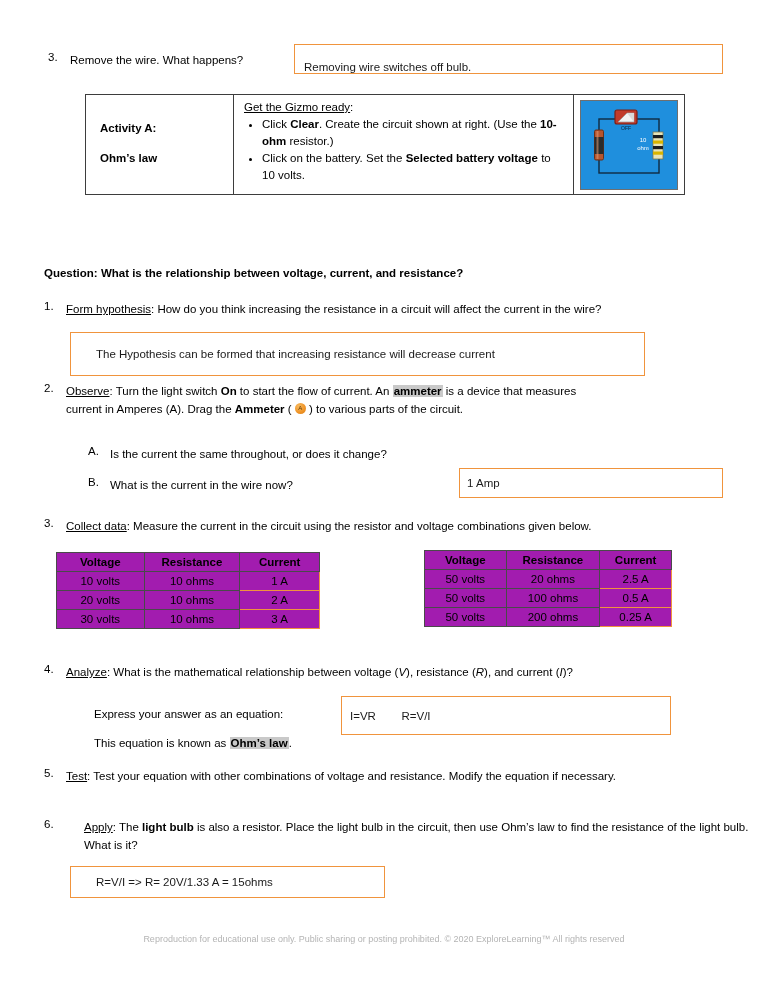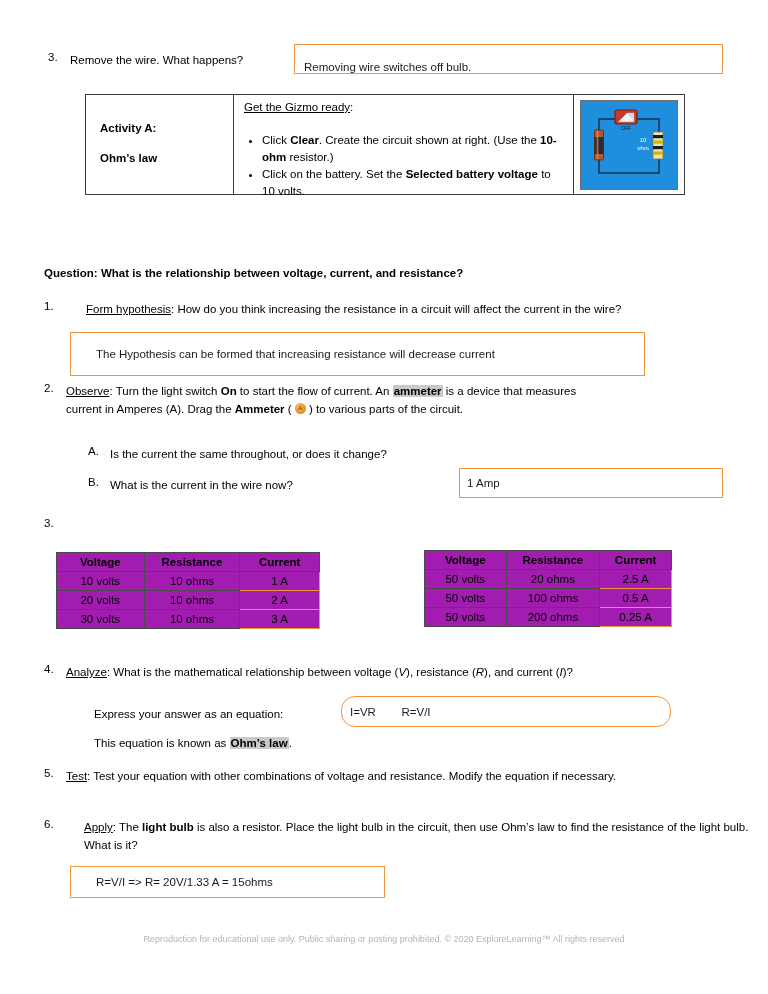--- a/index.html
+++ b/index.html
@@ -92,21 +92,21 @@
   }
   .act-title-b {
     position: absolute;
     left: 14px;
     top: 57px;
     font-weight: bold;
     font-size: 11.5px;
   }
   .gizmo-head {
     font-size: 11.5px;
-    margin-bottom: 19px;
+    margin-bottom: 3px;
   }
   .gizmo-list {
     margin: 0;
     padding-left: 18px;
     font-size: 11.5px;
     line-height: 16.5px;
   }
   .gizmo-list li { margin-bottom: 1px; }
 
   
@@ -216,39 +216,40 @@
           <text x="62" y="49" font-family="Liberation Sans, sans-serif" font-size="6" fill="#ffffff" text-anchor="middle">ohm</text>
         </svg>
       </div>
     </div>
   </div>
 
 
   <div class="body-text" style="left:44px; top:264px; width:688px;"><span class="bold">Question:</span><span> </span><span class="bold">What is the relationship between voltage, current, and resistance?</span></div>
 
   <div class="num-label" style="left:44px; top:300px;">1.</div>
-  <div class="body-text" style="left:66px; top:300px; width:670px;margin-left:20px;"><span class="uline">Form hypothesis</span><span>: How do you think increasing the resistance in a circuit will affect the current in the wire?</span></div>
+  <div class="body-text" style="left:66px; top:300px; width:670px;"><span class="uline">Form hypothesis</span><span>: How do you think increasing the resistance in a circuit will affect the current in the wire?</span></div>
   <div class="answer-box" style="left:70px; top:332px; width:575px; height:44px; padding-left:25px;">
     <span>The Hypothesis can be formed that increasing resistance will decrease current</span>
   </div>
 
   <div class="num-label" style="left:44px; top:382px;">2.</div>
   <div class="body-text" style="left:66px; top:382px; width:670px;"><span class="uline">Observe</span><span>: Turn the light switch </span><span class="bold">On</span><span> to start the flow of current. An </span><span class="hl">ammeter</span><span> is a device that measures</span></div>
   <div class="body-text" style="left:66px; top:400px; width:670px;"><span>current in Amperes (A).  Drag the </span><span class="bold">Ammeter</span><span> ( </span><span class="ammeter-icon"></span><span> ) to various parts of the circuit.</span></div>
 
   <div class="num-label" style="left:88px; top:445px;">A.</div>
   <div class="body-text" style="left:110px; top:445px; width:350px;">Is the current the same throughout, or does it change?</div>
 
   <div class="num-label" style="left:88px; top:476px;">B.</div>
   <div class="body-text" style="left:110px; top:476px; width:350px;">What is the current in the wire now?</div>
   <div class="answer-box" style="left:459px; top:468px; width:264px; height:30px; padding-left:7px;">
     <span>1 Amp</span>
   </div>
 
   <div class="num-label" style="left:44px; top:517px;">3.</div>
+  <div class="body-text" style="left:66px; top:517px; width:680px;"><span class="uline">Collect data</span><span>: Measure the current in the circuit using the resistor and voltage combinations given below.</span></div>
 
   <table class="data-table" style="left:56px; top:552px; width:264px;">
     <thead>
       <tr>
         <th style="width:88px;">Voltage</th>
         <th style="width:96px;">Resistance</th>
         <th style="width:80px;">Current</th>
       </tr>
     </thead>
     <tbody>
@@ -294,21 +295,21 @@
         <td>200 ohms</td>
         <td class="filled">0.25 A</td>
       </tr>
     </tbody>
   </table>
 
   <div class="num-label" style="left:44px; top:663px;">4.</div>
   <div class="body-text" style="left:66px; top:663px; width:680px;"><span class="uline">Analyze</span><span>: What is the mathematical relationship between voltage (</span><span class="ital">V</span><span>), resistance (</span><span class="ital">R</span><span>), and current (</span><span class="ital">I</span><span>)?</span></div>
 
   <div class="body-text" style="left:94px; top:705px; width:250px;">Express your answer as an equation:</div>
-  <div class="answer-box" style="left:341px; top:696px; width:330px; height:31px; padding-left:8px; white-space:pre;border-radius:14px;">
+  <div class="answer-box" style="left:341px; top:696px; width:330px; height:39px; padding-left:8px; white-space:pre;">
     <span>I=VR        R=V/I</span>
   </div>
 
   <div class="body-text" style="left:94px; top:734px; width:420px;"><span>This equation is known as </span><span class="hl">Ohm’s law</span><span>.</span></div>
 
   <div class="num-label" style="left:44px; top:767px;">5.</div>
   <div class="body-text" style="left:66px; top:767px; width:660px;"><span class="uline">Test</span><span>: Test your equation with other combinations of voltage and resistance. Modify the equation if necessary.</span></div>
 
   <div class="num-label" style="left:44px; top:818px;">6.</div>
   <div class="body-text" style="left:66px; top:818px; width:665px;margin-left:18px;"><span class="uline">Apply</span><span>: The </span><span class="bold">light bulb</span><span> is also a resistor. Place the light bulb in the circuit, then use Ohm’s law to find the resistance of the light bulb. What is it?</span></div>

